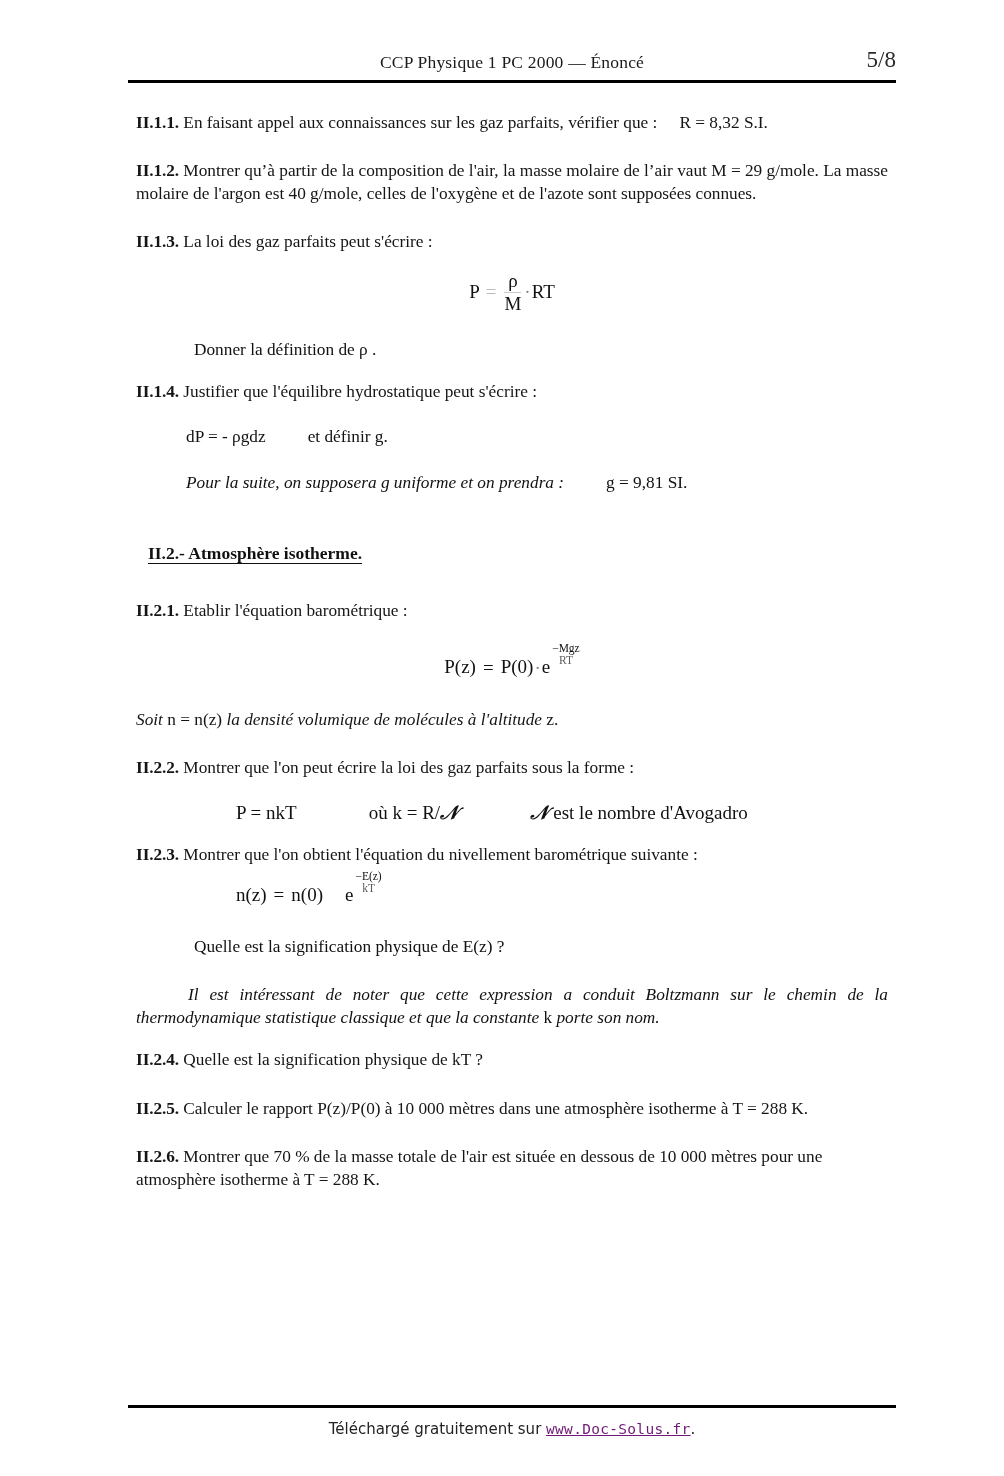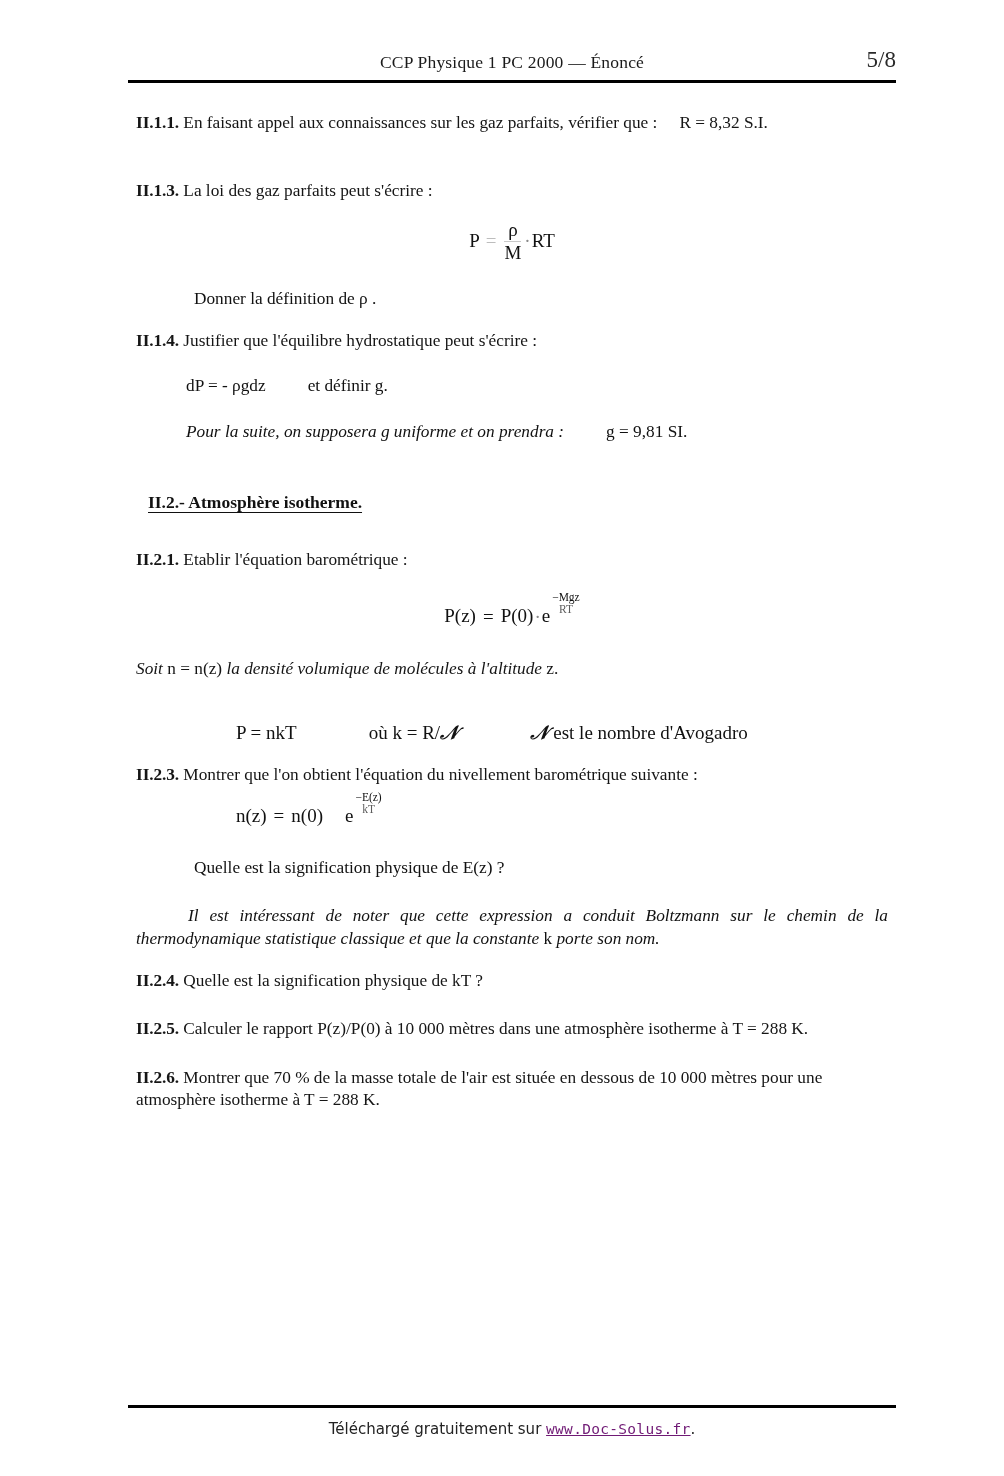--- a/index.html
+++ b/index.html
@@ -226,20 +226,23 @@
   <div class="header-rule"></div>
 
   <div class="content">
 
     <p class="q">
       <span class="lbl">II.1.1.</span><span> En faisant appel aux connaissances sur les gaz parfaits, vérifier que :</span><span class="gap-sm"></span><span>R = 8,32   S.I.</span>
     </p>
 
     <div class="spacer-20"></div>
 
+    <p class="q">
+      <span class="lbl">II.1.2.</span><span>  Montrer qu’à partir de la composition de l'air, la masse molaire de l’air vaut M = 29 g/mole. La masse molaire de l'argon est 40 g/mole, celles de l'oxygène et de l'azote sont supposées connues.</span>
+    </p>
 
     <div class="spacer-20"></div>
 
     <p class="q">
       <span class="lbl">II.1.3.</span><span> La loi des gaz parfaits peut s'écrire :</span>
     </p>
 
     <div class="spacer-12"></div>
 
     <div class="formula-row center-formula">
@@ -287,20 +290,23 @@
     </div>
 
     <div class="spacer-30"></div>
 
     <p class="q">
       <span class="ital">Soit</span><span> n = n(z)  </span><span class="ital">la densité volumique de molécules à l'altitude</span><span> z.</span>
     </p>
 
     <div class="spacer-20"></div>
 
+    <p class="q">
+      <span class="lbl">II.2.2.</span><span> Montrer que l'on peut écrire la loi des gaz parfaits sous la forme :</span>
+    </p>
 
     <div class="spacer-16"></div>
 
     <div class="formula-row formula-pos">
       <span>P = nkT</span><span class="wide-gap-lg"></span><span>où  k = R/</span><span class="script-n">𝒩</span><span class="wide-gap-lg"></span><span class="script-n">𝒩</span><span> est le nombre d'Avogadro</span>
     </div>
 
     <div class="spacer-20"></div>
 
     <p class="q">

